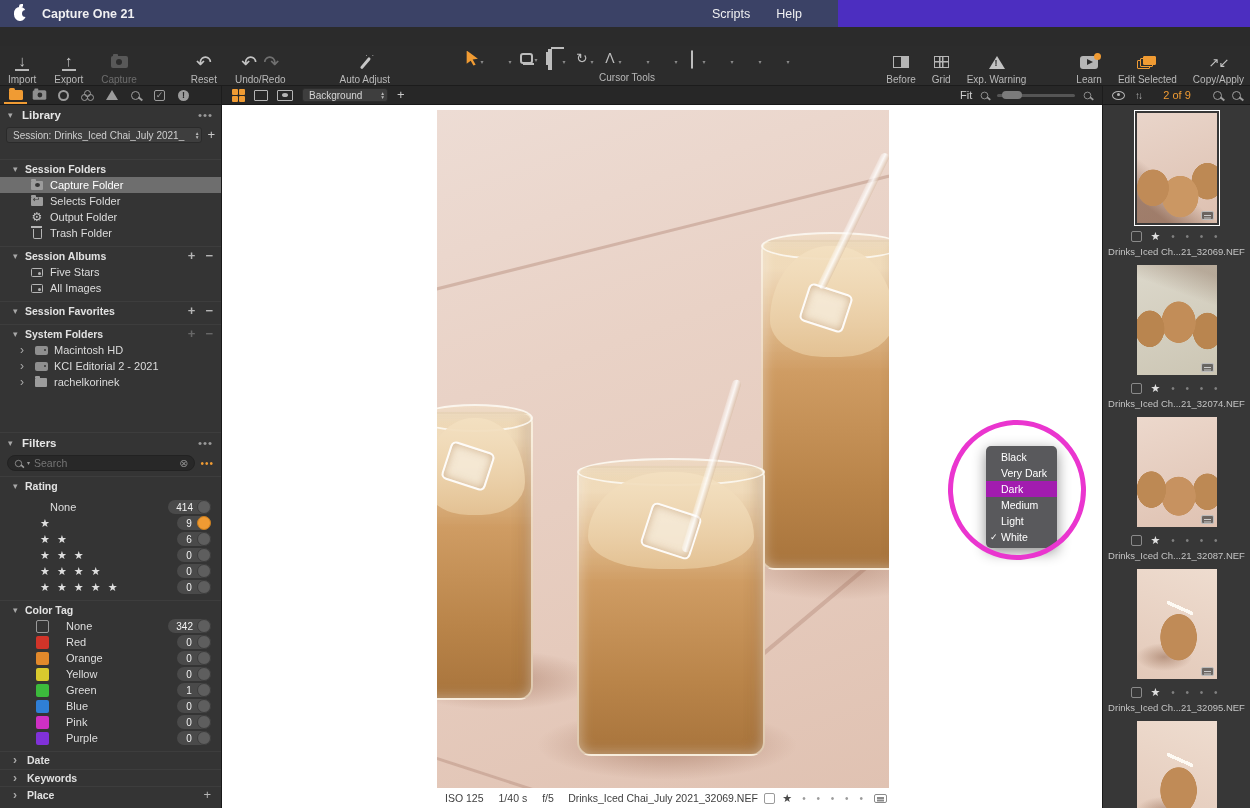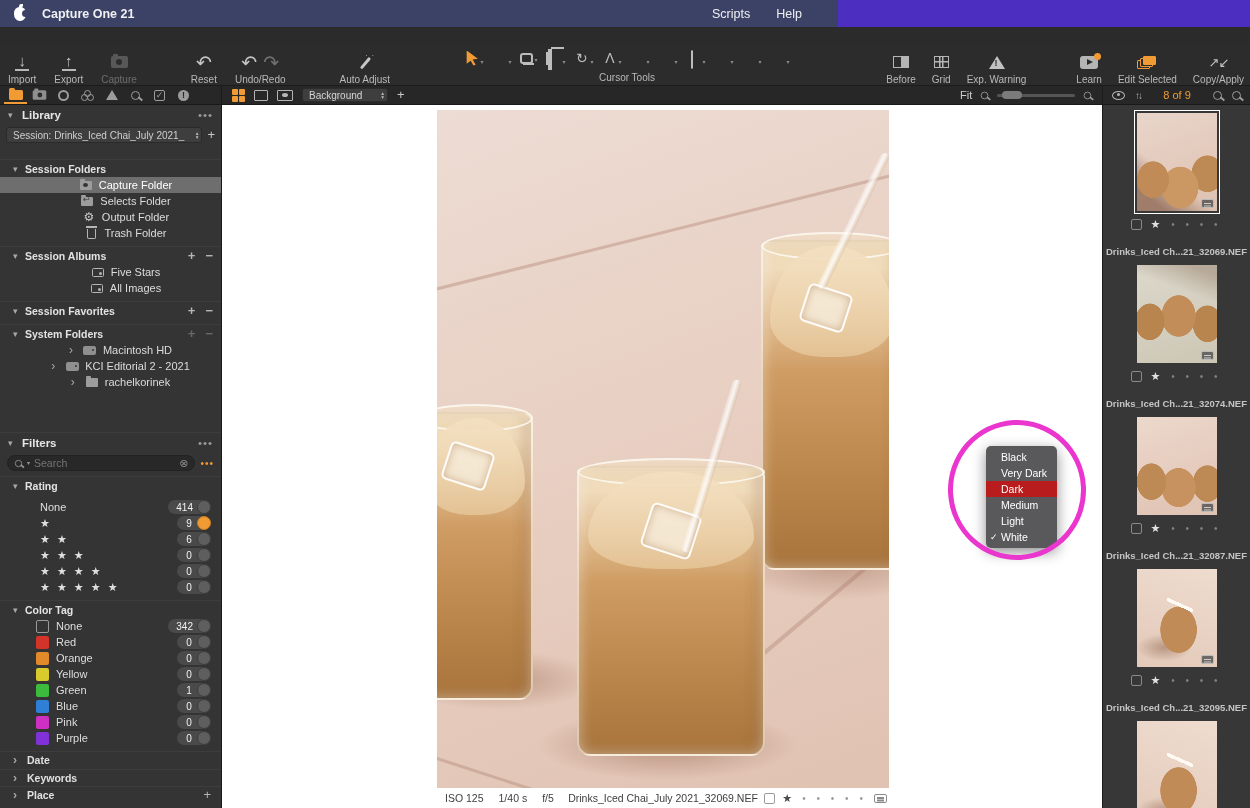--- a/index.html
+++ b/index.html
@@ -132,21 +132,21 @@
   .panel-head { height:20px; display:flex; align-items:center; padding:0 8px; gap:6px; color:#e6e6e6; font-weight:bold; font-size:11.5px; }
   .panel-head .more { margin-left:auto; color:#9a9a9a; letter-spacing:1px; font-weight:normal; }
   .chev { color:#a8a8a8; font-size:9px; width:8px; display:inline-block; }
   .chev-r { color:#a8a8a8; font-size:12px; width:8px; display:inline-block; line-height:10px; }
   .session-row { display:flex; align-items:center; gap:5px; padding:2px 6px 6px; }
   .session-select { flex:1; height:16px; background:#3e3e3e; border:1px solid #2a2a2a; border-radius:3px;
                     display:flex; align-items:center; font-size:10px; color:#cfcfcf; padding:0 3px 0 6px; white-space:nowrap; overflow:hidden; }
   .divider { height:1px; background:#2a2a2a; border-bottom:1px solid #3d3d3d; }
   .sec-head { height:17px; display:flex; align-items:center; gap:4px; padding-left:13px; padding-right:8px; color:#e2e2e2; font-weight:bold; font-size:10.5px; }
   .sec-actions { margin-left:auto; display:flex; gap:10px; color:#b5b5b5; font-size:13px; line-height:10px; }
-  .srow { height:16px; display:flex; align-items:center; gap:6px; padding-left:30px; color:#dcdcdc;justify-content:center; }
+  .srow { height:16px; display:flex; align-items:center; gap:6px; padding-left:30px; color:#dcdcdc; }
   .srow.sel { background:#6e6e6e; color:#fff; }
   .srow .sicon { width:14px; display:flex; justify-content:center; align-items:center; flex:none; }
   .srow.sys { padding-left:20px; }
   .mini-folder { width:12px; height:9px; background:#9c9c9c; border-radius:1px; position:relative; }
   .mini-folder::before { content:''; position:absolute; left:0; top:-2px; width:5px; height:2.5px; background:inherit; border-radius:1px 1px 0 0; }
   .mini-folder.cam::after { content:''; position:absolute; left:3.5px; top:2px; width:5px; height:4px; border-radius:50%; background:#343434; }
   .mini-folder.arr::after { content:'↩'; position:absolute; left:2px; top:-2px; font-size:8px; color:#343434; }
   .gear { color:#c9c9c9; font-size:12px; line-height:12px; }
   .trash { width:9px; height:10px; border:1.4px solid #b5b5b5; border-top:none; border-radius:0 0 2px 2px; position:relative; margin-top:2px; }
   .trash::before { content:''; position:absolute; left:-2.5px; top:-3px; width:11px; height:1.6px; background:#b5b5b5; }
@@ -161,21 +161,21 @@
   
   .search-row { display:flex; align-items:center; gap:5px; padding:2px 7px 5px; }
   .search-field { flex:1; height:16px; background:#282828; border:1px solid #222; border-radius:8px;
                   display:flex; align-items:center; padding:0 6px; gap:4px; }
   .search-field input { flex:1; background:transparent; border:none; outline:none; color:#bbb; font-size:10.5px;
                         font-family:"Liberation Sans","DejaVu Sans",sans-serif; min-width:0; }
   .clear { color:#8d8d8d; font-size:11px; }
   .more-orange { color:#f09b33; letter-spacing:1px; font-size:10px; }
   .frow { height:16px; display:flex; align-items:center; padding-left:40px; padding-right:10px; color:#dedede; }
   .frow .flabel { letter-spacing:2px; }
-  .frow .flabel.plain { letter-spacing:0; }
+  .frow .flabel.plain { letter-spacing:0;margin-left:10px; }
   .pill { margin-left:auto; display:flex; align-items:center; background:#4a4a4a; border-radius:8px; height:14px; padding-left:8px; }
   .pill .cnt { font-size:10px; color:#f2f2f2; padding-right:4px; min-width:12px; text-align:center; }
   .knob { width:14px; height:14px; border-radius:50%; background:#5e5e5e; border:1px solid #3c3c3c; }
   .knob.on { background:#f09b33; border-color:#c87c1d; }
   .swatch { width:13px; height:13px; border-radius:2px; margin-right:7px; flex:none; }
   .swatch.none { background:transparent !important; border:1.4px solid #9a9a9a; }
   .crow { padding-left:36px; }
   .collapse-row { height:16.5px; display:flex; align-items:center; gap:6px; padding:0 10px 0 13px; color:#e0e0e0; font-weight:bold; font-size:10.5px; }
   .collapse-row .sec-actions { font-weight:normal; }
 
@@ -219,38 +219,38 @@
   .cb { width:11px; height:11px; border:1.5px solid #9a9a9a; border-radius:2px; background:transparent; flex:none; }
   .stars { color:#4a4a4a; font-size:11px; letter-spacing:3px; }
   .dots { color:#9c9c9c; font-size:10px; letter-spacing:4px; }
   .raw-badge { width:13px; height:9px; border:1.2px solid #8a8a8a; border-radius:2px; position:relative; }
   .raw-badge::after { content:''; position:absolute; left:2px; top:2.5px; width:7px; height:1.5px; background:#8a8a8a; box-shadow:0 2.5px 0 #8a8a8a; }
 
   
   #popup { position:absolute; left:986px; top:446px; width:71px; background:#59595c; border-radius:5px;
            box-shadow:0 4px 14px rgba(0,0,0,.45); padding:3px 0; z-index:30; }
   .pitem { height:16px; display:flex; align-items:center; color:#fff; font-size:10.5px; padding-left:15px; position:relative; white-space:nowrap; }
-  .pitem.selhl { background:#b91c1c; }
+  .pitem.selhl { background:#a21caf; }
   .pitem .pcheck { position:absolute; left:4px; font-size:9px; }
   #annotation { position:absolute; left:948px; top:420px; width:138px; height:140px; border:5px solid #ea35cf;
                 border-radius:50%; transform:rotate(-3deg); z-index:40; pointer-events:none; }
 
   
   #filmstrip { position:absolute; left:1102px; top:105px; width:148px; height:703px; background:#373737;
                border-left:1px solid #191919; overflow:hidden; }
   .thumb-unit { height:152px; display:flex; flex-direction:column; align-items:center; padding-top:8px; }
   .timg { width:80px; height:112px; position:relative; }
   .timg.sel { outline:1.5px solid #fff; outline-offset:2px; }
   .timg .raw-badge { position:absolute; right:3px; bottom:3px; background:rgba(70,70,70,.75); border-color:#bbb; }
   .timg .raw-badge::after { background:#ccc; box-shadow:0 2.5px 0 #ccc; }
   .tmeta { display:flex; align-items:center; gap:8px; margin-top:7px; height:13px; }
   .tmeta .cb { border-color:#8a8a8a; }
   .tmeta .stars { color:#e0e0e0; }
   .tmeta .dots { color:#808080; }
-  .tcap { margin-top:15px; font-size:9.5px; color:#c4c4c4; white-space:nowrap;font-weight:bold; }
+  .tcap { margin-top:3px; font-size:9.5px; color:#c4c4c4; white-space:nowrap; }
   
   .scene { background-color:#e4cfc3; }
   .scene1 { background:
       radial-gradient(26px 30px at 20% 68%, #c08b57 60%, rgba(0,0,0,0) 62%),
       radial-gradient(30px 34px at 54% 76%, #cb9763 60%, rgba(0,0,0,0) 62%),
       radial-gradient(26px 30px at 88% 62%, #bd8954 60%, rgba(0,0,0,0) 62%),
       linear-gradient(38deg, rgba(116,77,56,.6) 0 14%, rgba(116,77,56,0) 38%),
       linear-gradient(160deg,#e9d5ca,#ddc0b0); }
   .scene2 { background:
       radial-gradient(24px 30px at 16% 58%, #b9854f 60%, rgba(0,0,0,0) 62%),
@@ -482,21 +482,21 @@
         <span class="mag small"></span>
         <span class="slider">
             <span class="slider-knob"></span>
           </span>
         <span class="mag small"></span>
       </div>
     </div>
     <div class="fs-head">
       <span class="ic-eye"></span>
       <span class="ic-sort">↑↓</span>
-      <span class="fs-counter">8 of 9</span>
+      <span class="fs-counter">2 of 9</span>
       <span class="mag"></span>
       <span class="mag"></span>
     </div>
   </div>
 
   <div id="sidebar">
     <div class="lib-block">
       <div class="panel-head">
         <span class="chev">▾</span>
         <span>Library</span>

